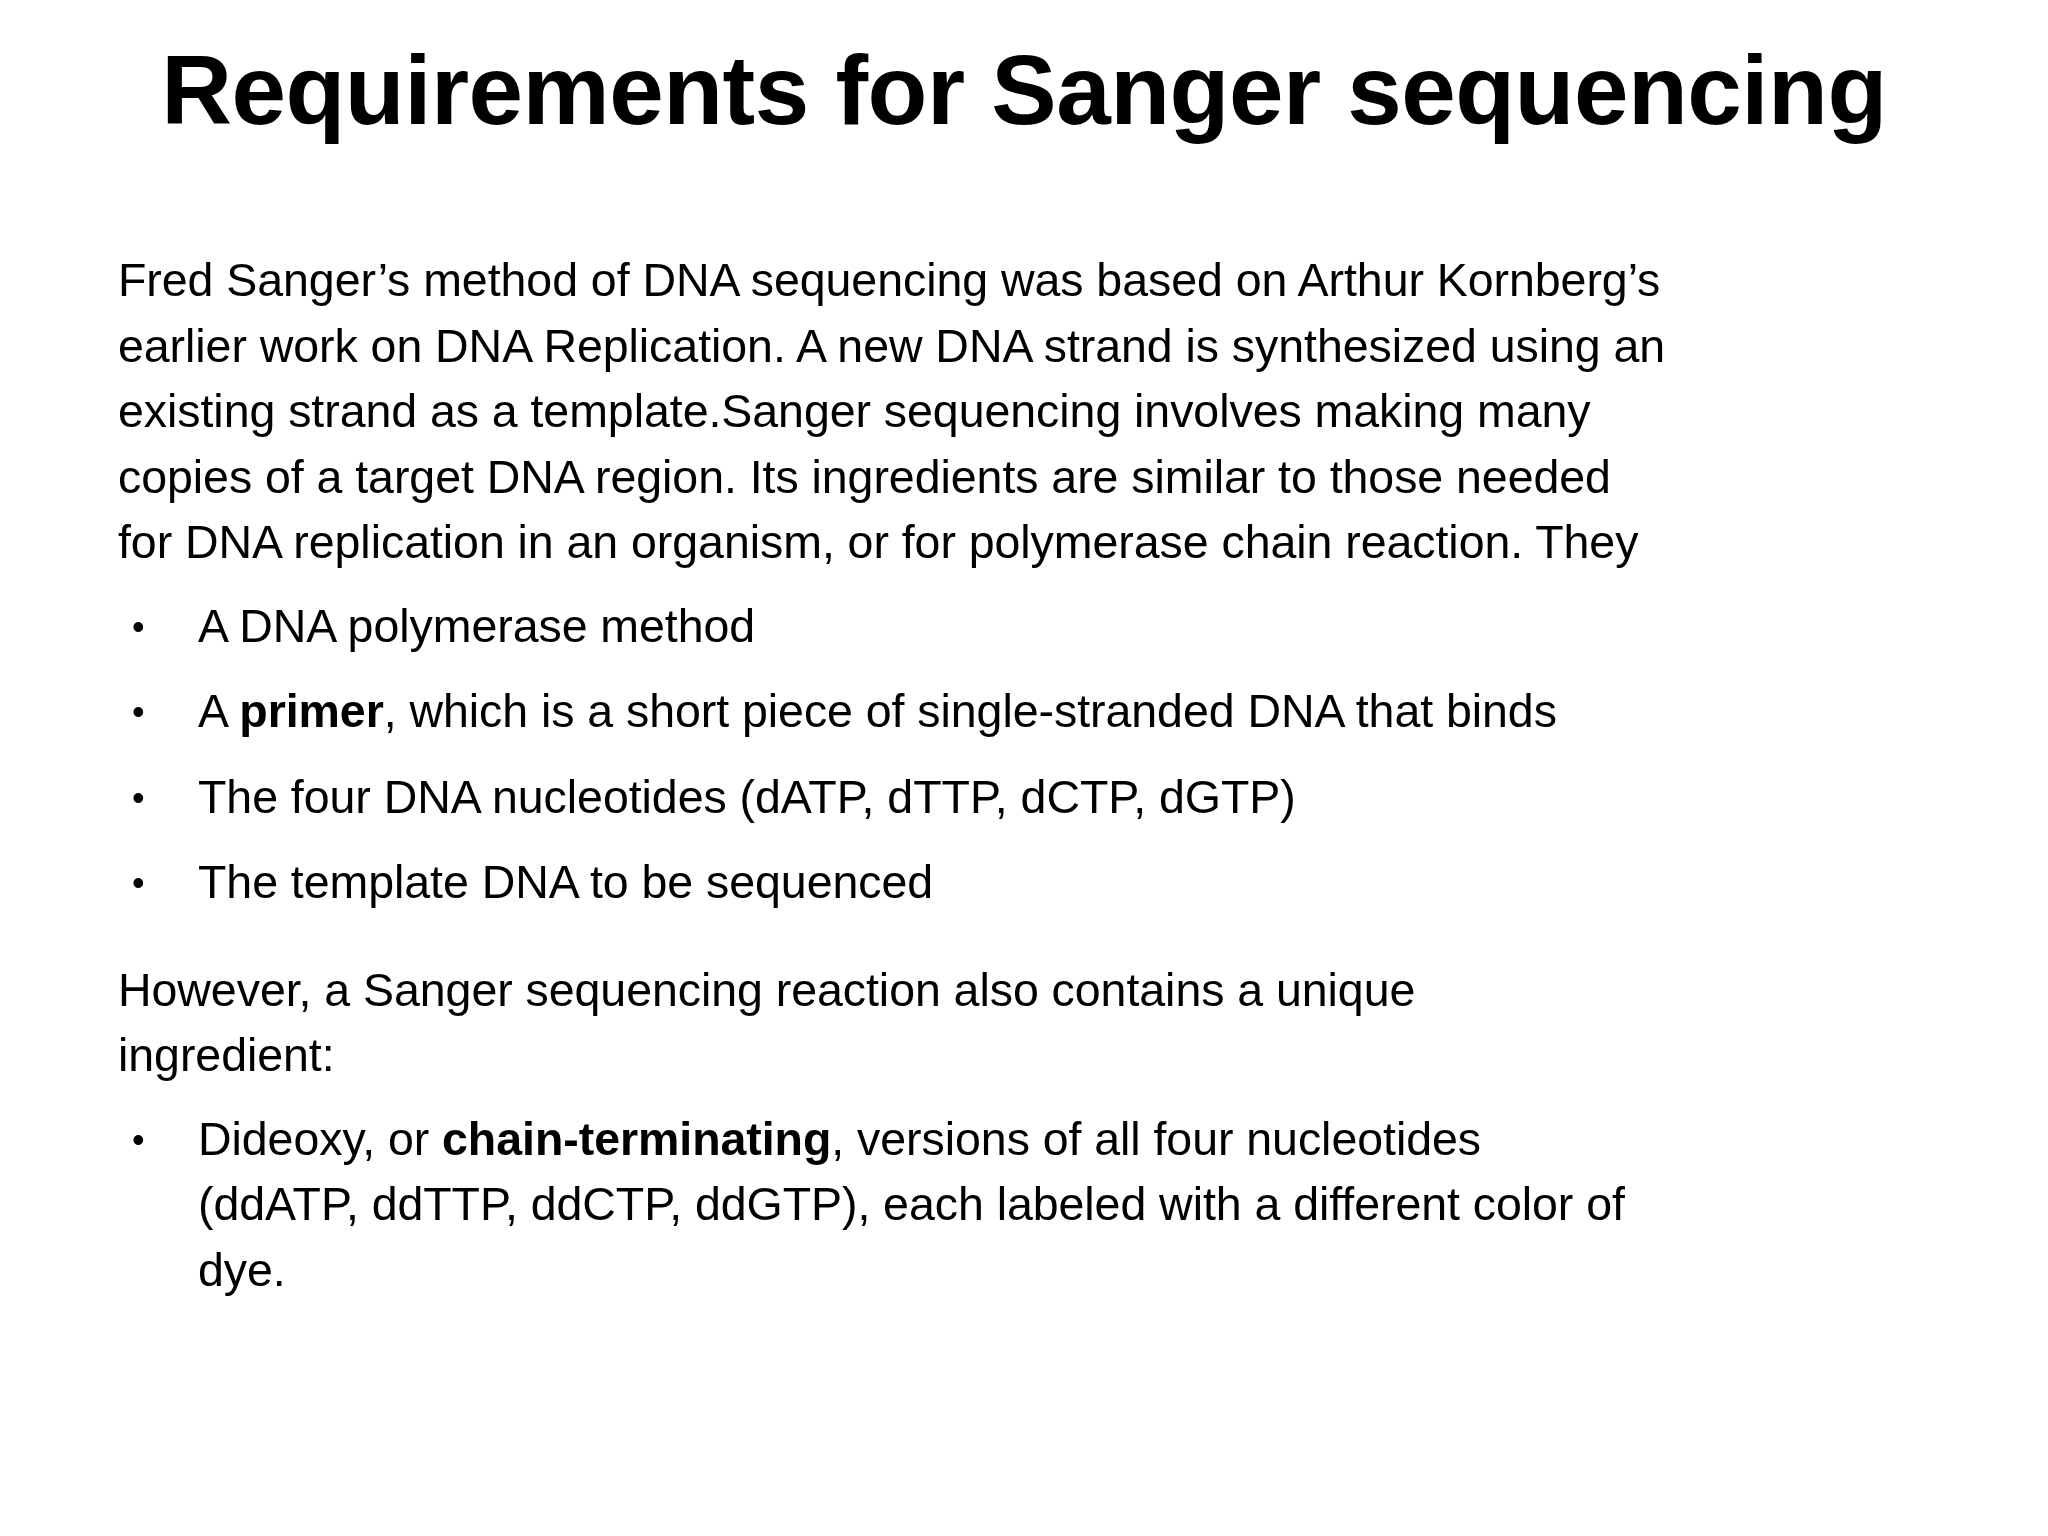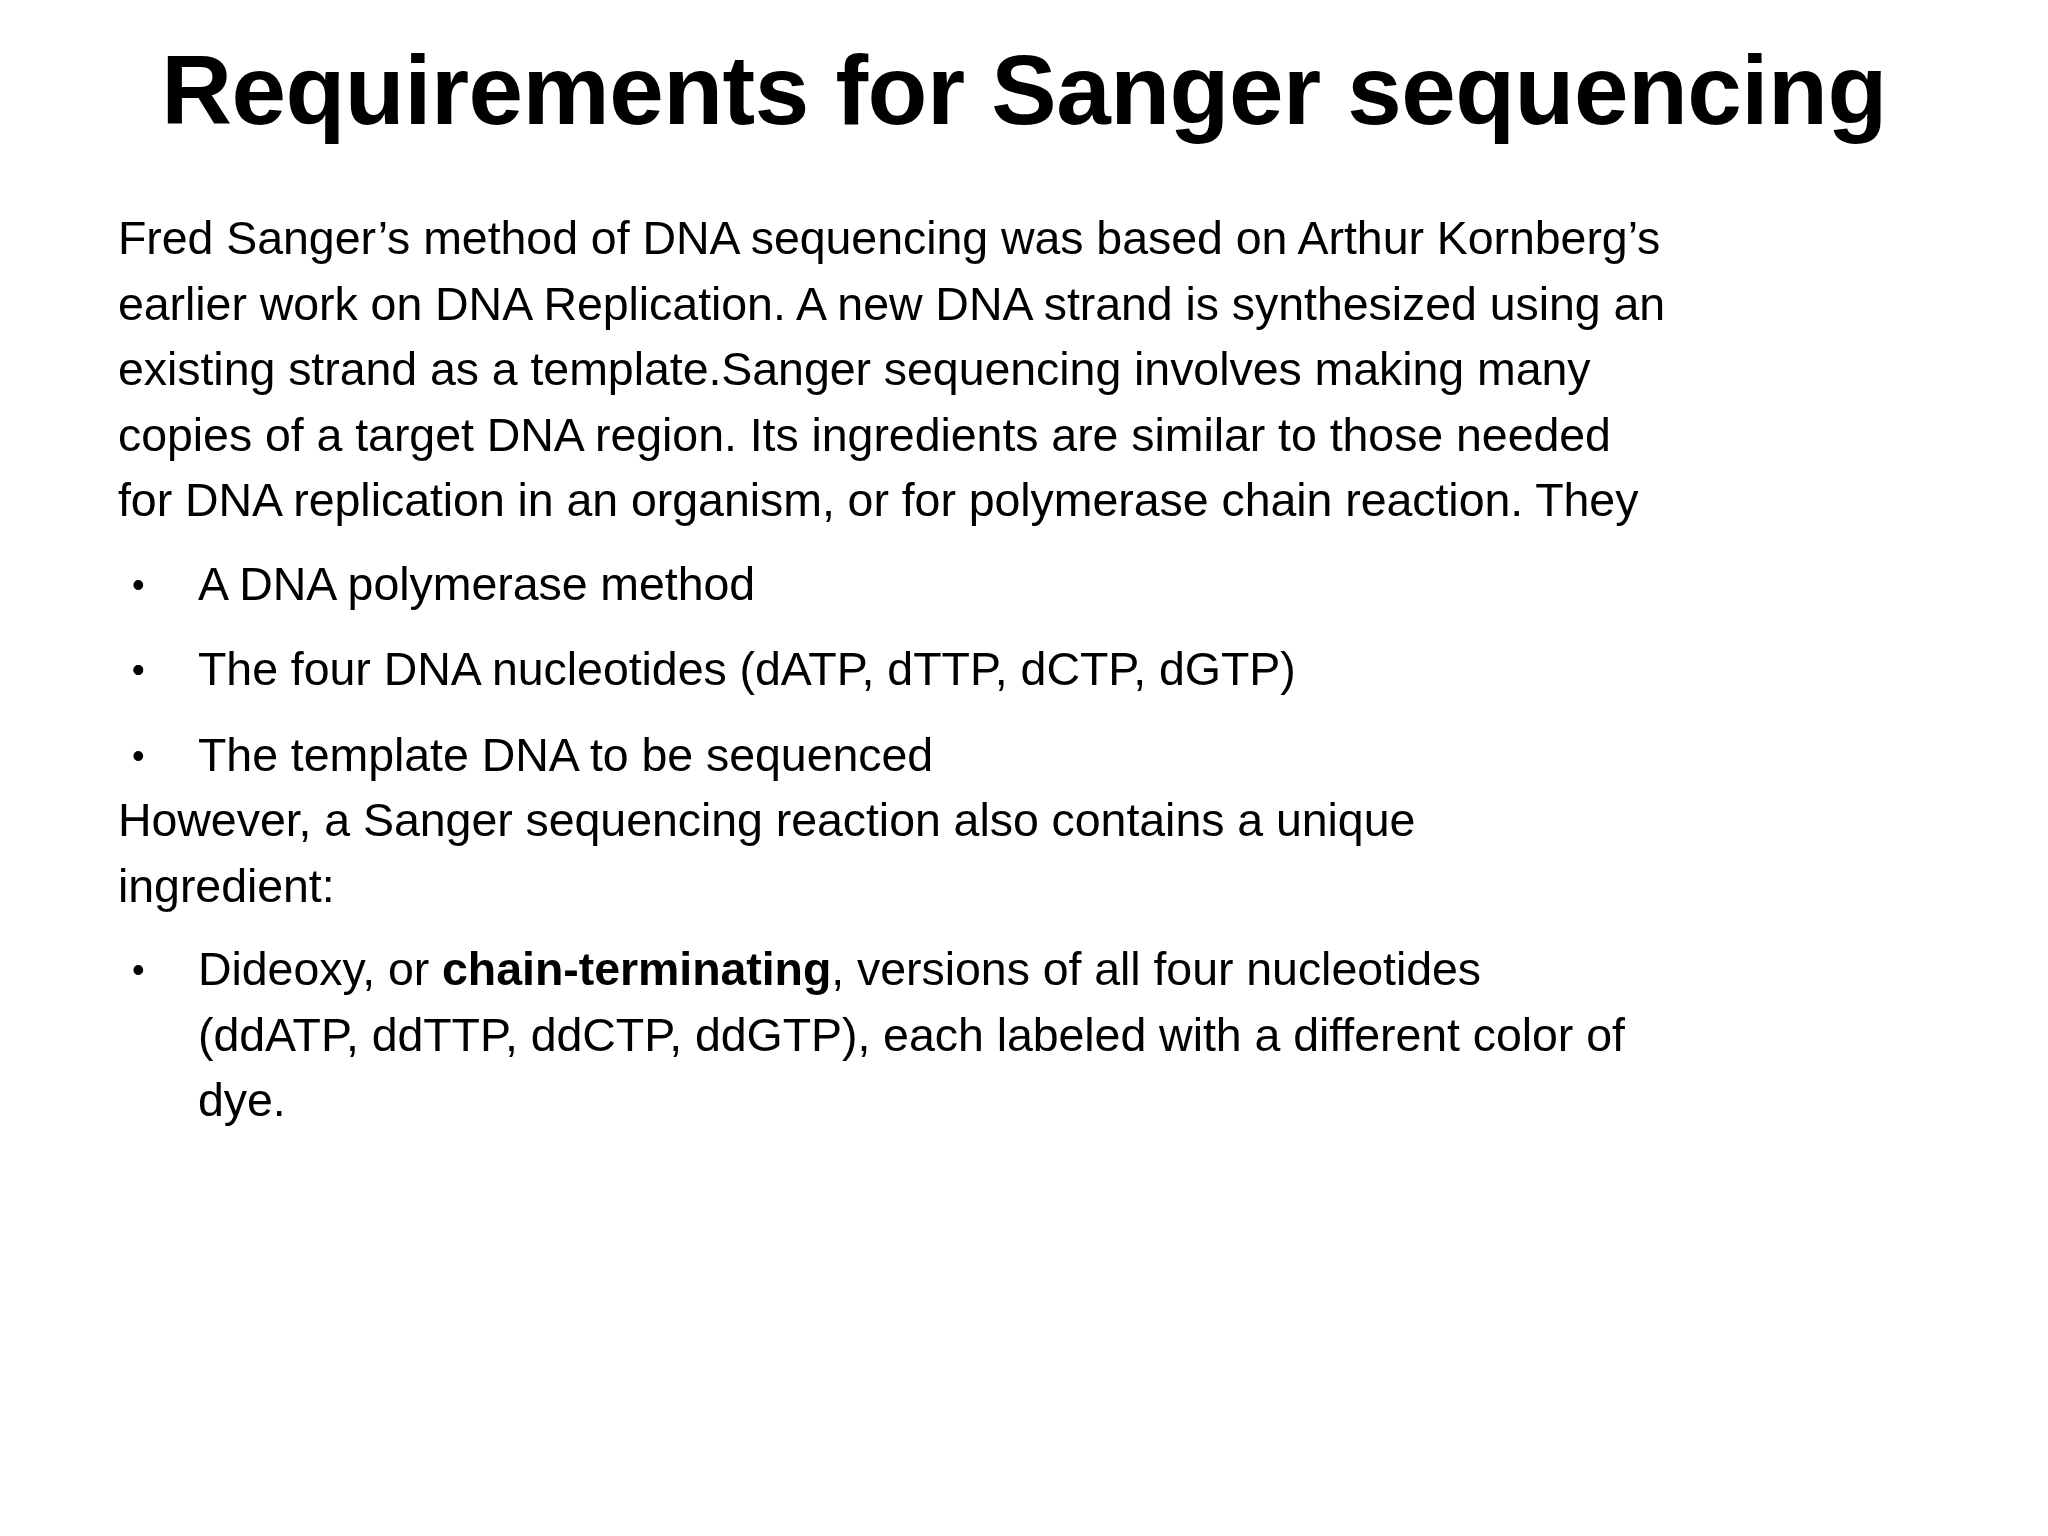--- a/index.html
+++ b/index.html
@@ -55,20 +55,21 @@
     line-height: 65.5px;
     color: #000000;
     margin: 0 0 0 0;
     padding-left: 80px;
     text-indent: -80px;
     letter-spacing: -0.05px;
   }
 
   .para.gap-after {
     margin-bottom: 18px;
+    margin-top: 42px;
   }
 
   
   .bullet-row {
     position: relative;
     display: block;
     font-size: 46.5px;
     line-height: 65.5px;
     padding-left: 80px;
     margin-bottom: 20px;
@@ -118,20 +119,21 @@
     <div class="bullet-list">
         <div class="bullet-row">
           <span class="bullet-dot">•</span>
           <span class="bullet-text">
             <span class="lb"><span>A DNA polymerase method</span></span>
           </span>
         </div>
         <div class="bullet-row">
           <span class="bullet-dot">•</span>
           <span class="bullet-text">
+            <span class="lb"><span>A </span><b>primer</b><span>, which is a short piece of single-stranded DNA that binds</span></span>
           </span>
         </div>
         <div class="bullet-row">
           <span class="bullet-dot">•</span>
           <span class="bullet-text">
             <span class="lb"><span>The four DNA nucleotides (dATP, dTTP, dCTP, dGTP)</span></span>
           </span>
         </div>
         <div class="bullet-row">
           <span class="bullet-dot">•</span>

